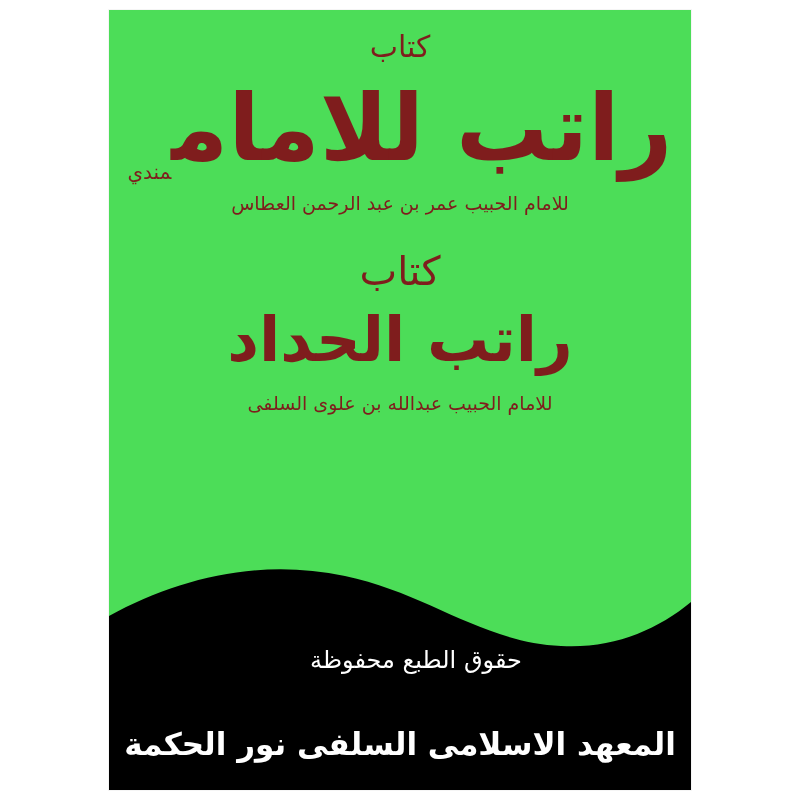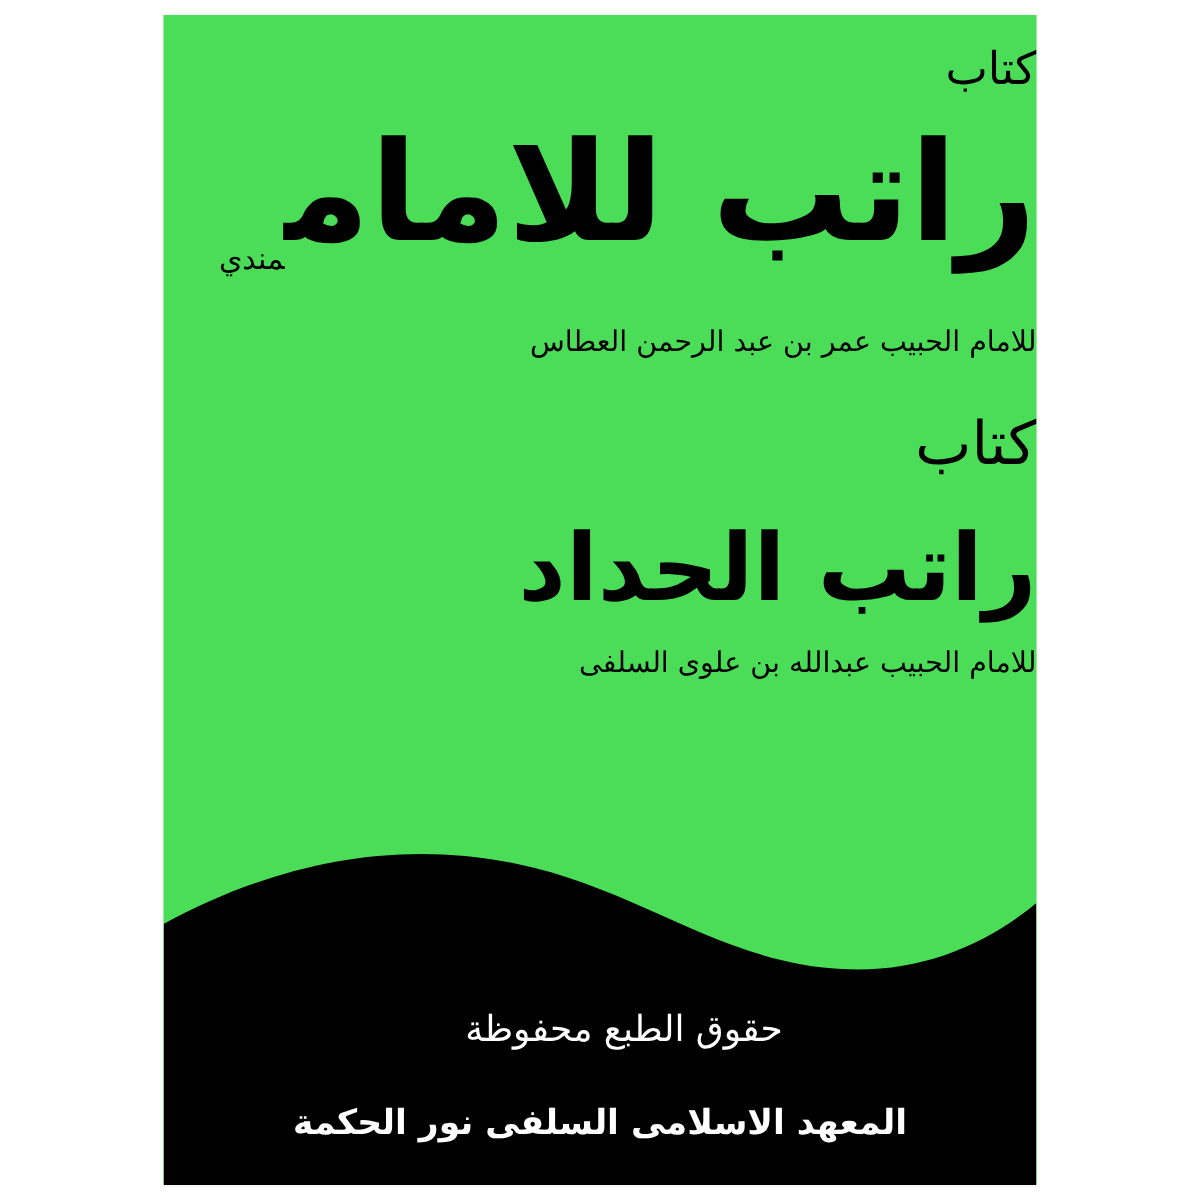--- a/index.html
+++ b/index.html
@@ -45,21 +45,22 @@
     width: 100%;
     height: 100%;
   }
 
   
   .top-text {
     position: absolute;
     left: 0;
     top: 0;
     width: 100%;
-    color: #000000;
+    text-align: center;
+    color: #7f1d1d;
   }
 
   .kitab {
     font-family: "DejaVu Sans", sans-serif;
     font-size: 30px;
     line-height: 1;
     margin-top: 22px;
     letter-spacing: 0;
   }
 
@@ -74,37 +75,37 @@
 
   .main-title .tiny-mark {
     font-size: 20px;
     font-weight: normal;
     vertical-align: sub;
   }
 
   .author-1 {
     font-family: "DejaVu Sans", sans-serif;
     font-size: 19px;
-    margin-top: 33px;
+    margin-top: 8px;
     line-height: 1.2;
   }
 
   .wayalihi {
     font-family: "DejaVu Sans", sans-serif;
     font-size: 40px;
     font-weight: normal;
     margin-top: 32px;
     line-height: 1.2;
   }
 
   .second-title {
     font-family: "DejaVu Sans", sans-serif;
     font-weight: bold;
     font-size: 62px;
-    margin-top: 22px;
+    margin-top: 8px;
     line-height: 1.2;
     white-space: nowrap;
   }
 
   .author-2 {
     font-family: "DejaVu Sans", sans-serif;
     font-size: 19px;
     margin-top: 14px;
     line-height: 1.2;
   }
@@ -117,28 +118,28 @@
     width: 100%;
     text-align: center;
     color: #ffffff;
     padding-bottom: 26px;
   }
 
   .copyright {
     font-family: "DejaVu Sans", sans-serif;
     font-size: 24px;
     line-height: 1.2;
-    margin-bottom: 34px;
+    margin-bottom: 50px;
     padding-left: 32px;
   }
 
   .publisher {
     font-family: "DejaVu Sans", sans-serif;
     font-weight: bold;
-    font-size: 23px;
+    font-size: 31px;
     line-height: 1.25;
     white-space: nowrap;
   }
 
   .address {
     font-family: "DejaVu Sans", sans-serif;
     font-size: 19px;
     line-height: 1.3;
     margin-top: 10px;
     white-space: nowrap;

